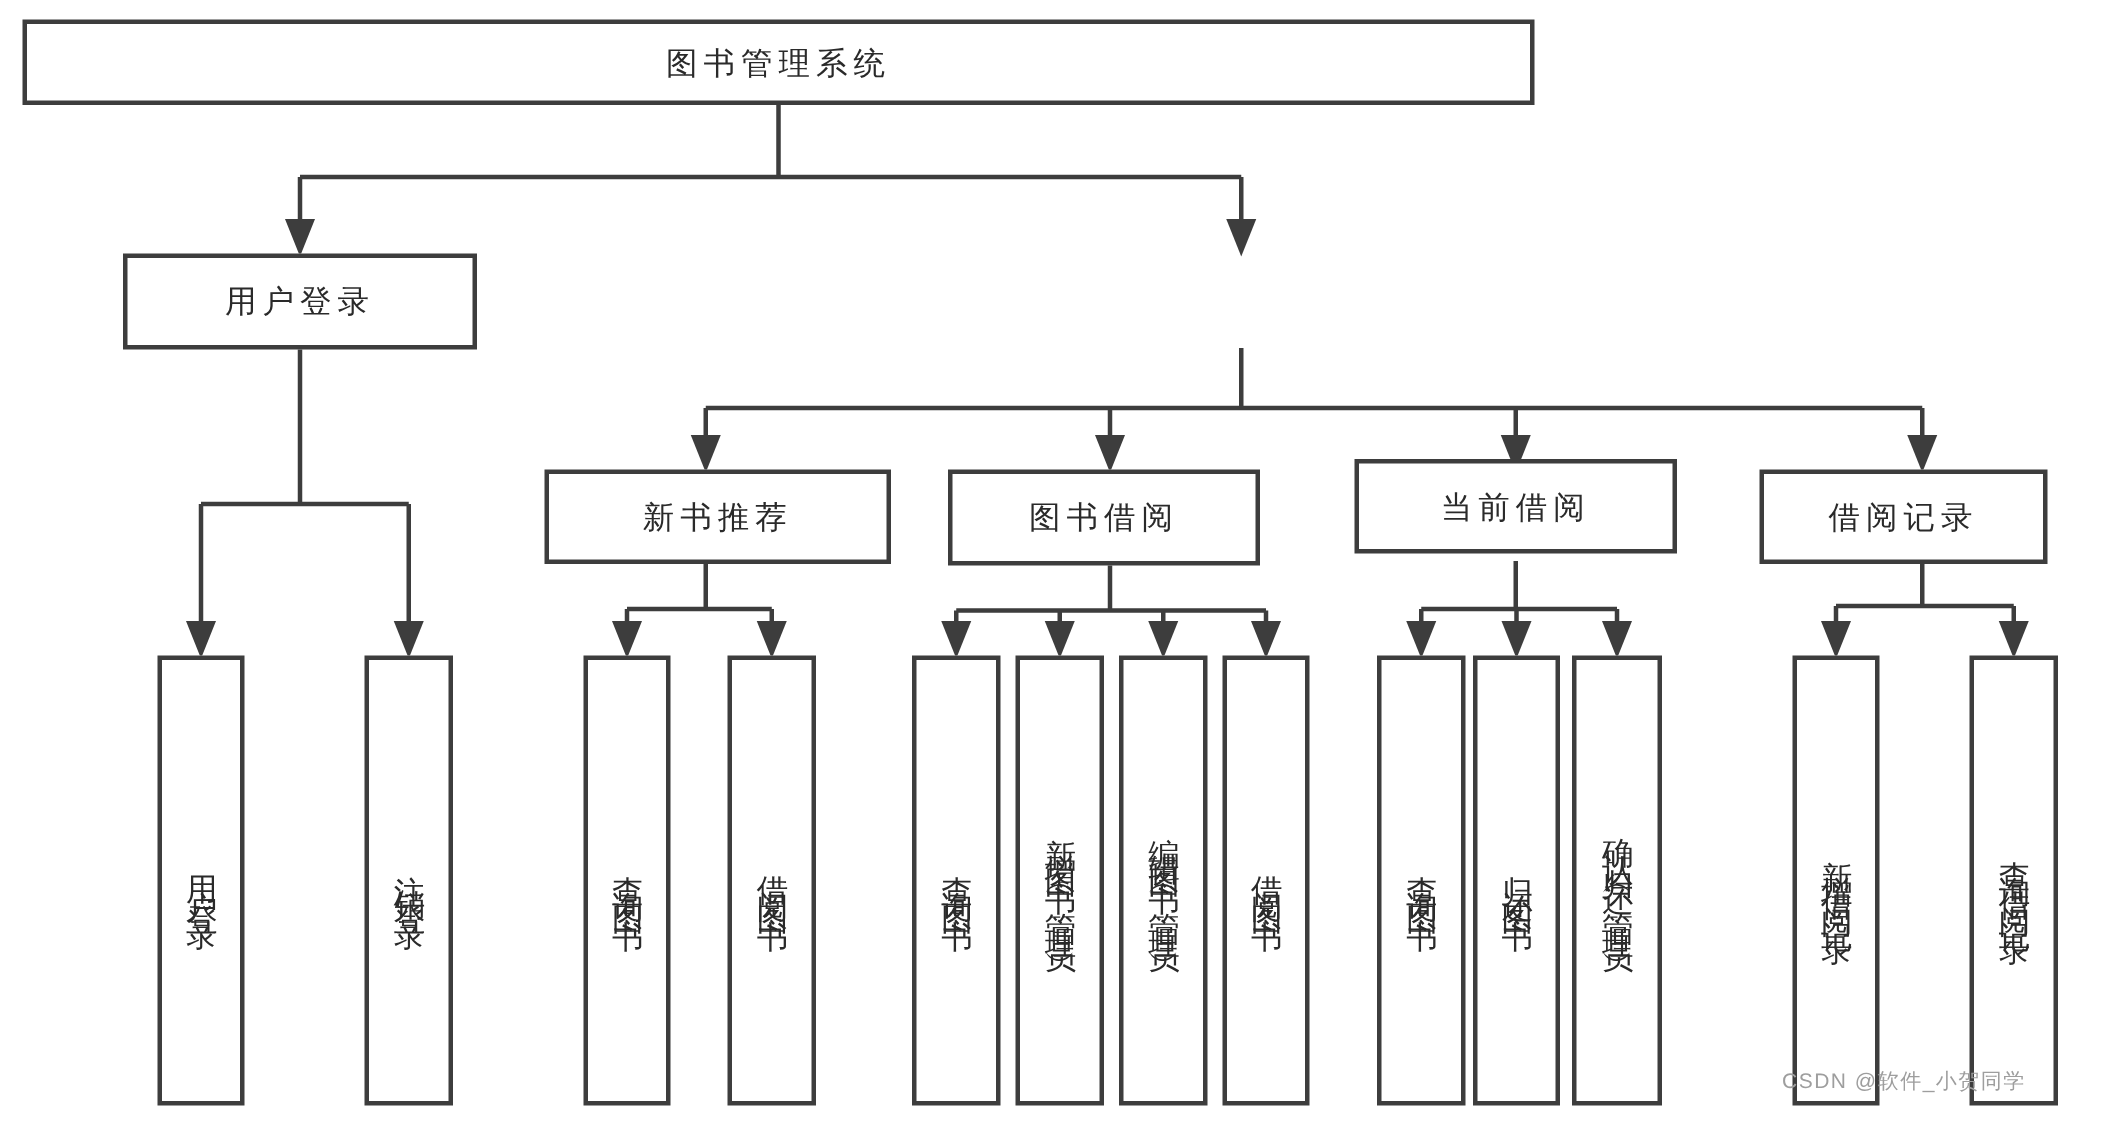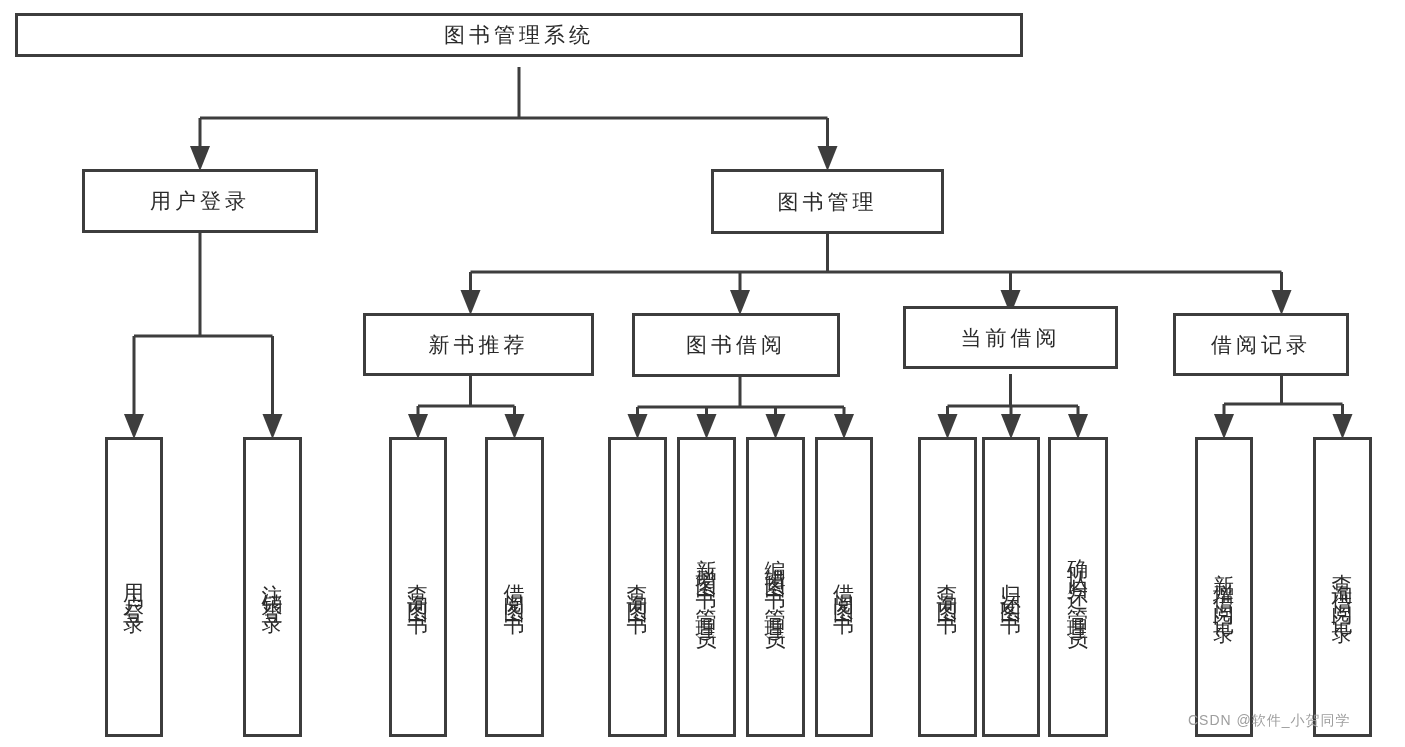--- a/index.html
+++ b/index.html
@@ -83,27 +83,26 @@
       <polygon points="834,414 854,414 844,439" fill="#3d3d3d"></polygon>
       <path d="M 1010.5 374 V 406 M 947.5 406 H 1078 M 947.5 406 V 416 M 1011 406 V 416 M 1078 406 V 416" fill="none" stroke="#3d3d3d" stroke-width="3"></path>
       <polygon points="937.5,414 957.5,414 947.5,439" fill="#3d3d3d"></polygon>
       <polygon points="1001,414 1021,414 1011,439" fill="#3d3d3d"></polygon>
       <polygon points="1068,414 1088,414 1078,439" fill="#3d3d3d"></polygon>
       <path d="M 1281.5 374 V 404 M 1224 404 H 1342.5 M 1224 404 V 416 M 1342.5 404 V 416" fill="none" stroke="#3d3d3d" stroke-width="3"></path>
       <polygon points="1214,414 1234,414 1224,439" fill="#3d3d3d"></polygon>
       <polygon points="1332.5,414 1352.5,414 1342.5,439" fill="#3d3d3d"></polygon>
     </svg>
   <div id="watermark" style="color: rgb(158, 158, 158);">CSDN @软件_小贺同学</div>
-<div class="node horizontal" style="left: 15px; top: 13px; width: 1008px; height: 44px; border-color: rgb(61, 61, 61); color: rgb(42, 42, 42);">图书管理系统</div>
+<div class="node horizontal" style="left: 15px; top: 13px; width: 1008px; height: 57px; border-color: rgb(61, 61, 61); color: rgb(42, 42, 42);">图书管理系统</div>
     <div class="node horizontal" style="left: 82px; top: 169px; width: 236px; height: 64px; border-color: rgb(61, 61, 61); color: rgb(42, 42, 42);">用户登录</div>
-    <div class="node horizontal" style="left: 711px; top: 169px; width: 233px; height: 65px; border-color: rgb(61, 61, 61); color: rgb(42, 42, 42);">图书管理</div>
     <div class="node horizontal" style="left: 363px; top: 313px; width: 231px; height: 63px; border-color: rgb(61, 61, 61); color: rgb(42, 42, 42);">新书推荐</div>
     <div class="node horizontal" style="left: 632px; top: 313px; width: 208px; height: 64px; border-color: rgb(61, 61, 61); color: rgb(42, 42, 42);">图书借阅</div>
     <div class="node horizontal" style="left: 903px; top: 306px; width: 215px; height: 63px; border-color: rgb(61, 61, 61); color: rgb(42, 42, 42);">当前借阅</div>
-    <div class="node horizontal" style="left: 1173px; top: 313px; width: 176px; height: 63px; border-color: rgb(61, 61, 61); color: rgb(42, 42, 42);">借阅记录</div>
+    <div class="node horizontal" style="left: 1173px; top: 313px; width: 192px; height: 63px; border-color: rgb(61, 61, 61); color: rgb(42, 42, 42);">借阅记录</div>
     <div class="node vertical" style="left: 105px; top: 437px; width: 58px; height: 300px; border-color: rgb(61, 61, 61); color: rgb(42, 42, 42);">用户登录</div>
     <div class="node vertical" style="left: 243px; top: 437px; width: 59px; height: 300px; border-color: rgb(61, 61, 61); color: rgb(42, 42, 42);">注销登录</div>
     <div class="node vertical" style="left: 389px; top: 437px; width: 58px; height: 300px; border-color: rgb(61, 61, 61); color: rgb(42, 42, 42);">查询图书</div>
     <div class="node vertical" style="left: 485px; top: 437px; width: 59px; height: 300px; border-color: rgb(61, 61, 61); color: rgb(42, 42, 42);">借阅图书</div>
     <div class="node vertical" style="left: 608px; top: 437px; width: 59px; height: 300px; border-color: rgb(61, 61, 61); color: rgb(42, 42, 42);">查询图书</div>
     <div class="node vertical" style="left: 677px; top: 437px; width: 59px; height: 300px; border-color: rgb(61, 61, 61); color: rgb(42, 42, 42);">新增图书（管理员）</div>
     <div class="node vertical" style="left: 746px; top: 437px; width: 59px; height: 300px; border-color: rgb(61, 61, 61); color: rgb(42, 42, 42);">编辑图书（管理员）</div>
     <div class="node vertical" style="left: 815px; top: 437px; width: 58px; height: 300px; border-color: rgb(61, 61, 61); color: rgb(42, 42, 42);">借阅图书</div>
     <div class="node vertical" style="left: 918px; top: 437px; width: 59px; height: 300px; border-color: rgb(61, 61, 61); color: rgb(42, 42, 42);">查询图书</div>
     <div class="node vertical" style="left: 982px; top: 437px; width: 58px; height: 300px; border-color: rgb(61, 61, 61); color: rgb(42, 42, 42);">归还图书</div>

